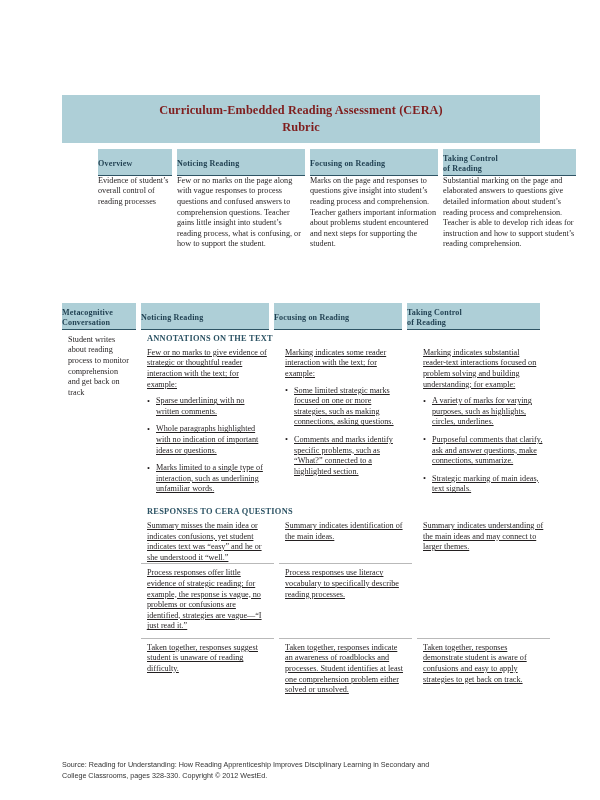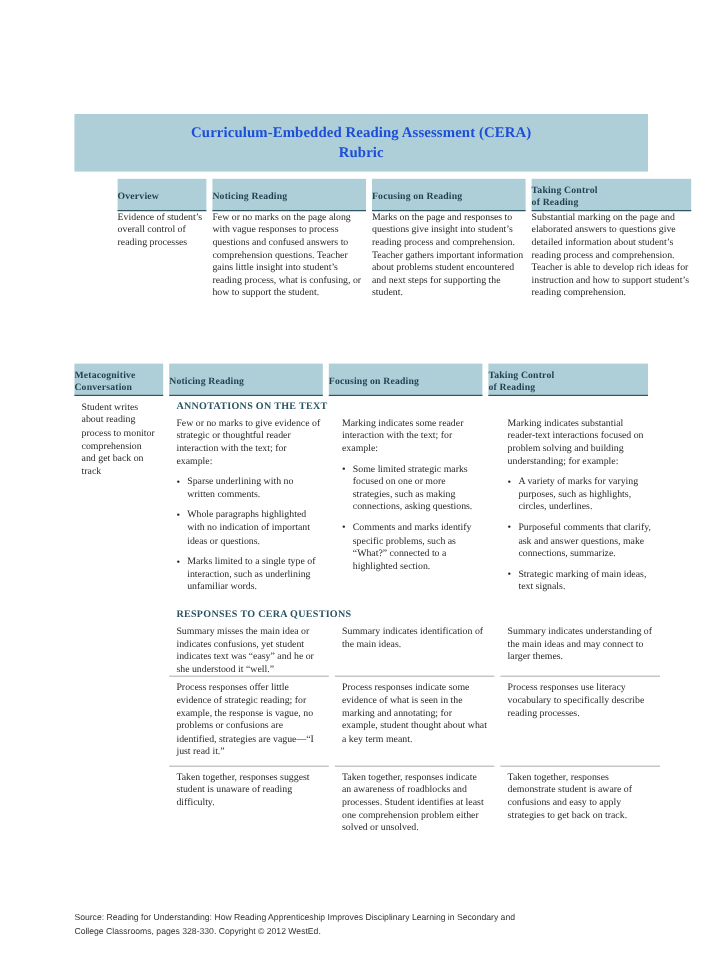--- a/index.html
+++ b/index.html
@@ -31,21 +31,21 @@
     background: #aecfd7;
     display: flex;
     flex-direction: column;
     align-items: center;
     justify-content: center;
   }
   .title-line {
     font-family: "Liberation Serif", serif;
     font-weight: bold;
     font-size: 12.3px;
-    color: #1d4ed8;
+    color: #7f1d1d;
     letter-spacing: 0.1px;
     line-height: 17px;
   }
 
   
   .table-wrap {
     position: absolute;
     left: 62px;
     top: 149px;
     width: 478px;
@@ -133,20 +133,21 @@
   .three {
     display: flex;
     gap: 5px;
   }
   .three > div {
     flex: 1 1 0;
     font-size: 8.2px;
     line-height: 10.6px;
     padding: 2px 6px 0 6px;
     box-sizing: border-box;
+    text-decoration: underline;
   }
   .three.ruled > div {
     border-top: 0.8px solid #b9b9b9;
     padding-top: 4px;
     padding-bottom: 6px;
     min-height: 56px;
   }
   .three.ruled.last > div {
     min-height: 64px;
   }
@@ -312,21 +313,20 @@
         <div class="section-head second">RESPONSES TO CERA QUESTIONS</div>
 
         <div class="three">
           <div class="c1">Summary misses the main idea or indicates confusions, yet student indicates text was “easy” and he or she understood it “well.”</div>
           <div class="c2">Summary indicates identification of the main ideas.</div>
           <div class="c3">Summary indicates understanding of the main ideas and may connect to larger themes.</div>
         </div>
 
         <div class="three ruled">
           <div class="c1">Process responses offer little evidence of strategic reading; for example, the response is vague, no problems or confusions are identified, strategies are vague—“I just read it.”</div>
-          <div class="c2">Process responses indicate some evidence of what is seen in the marking and annotating; for example, student thought about what a key term meant.</div>
           <div class="c3">Process responses use literacy vocabulary to specifically describe reading processes.</div>
         </div>
 
         <div class="three ruled last">
           <div class="c1">Taken together, responses suggest student is unaware of reading difficulty.</div>
           <div class="c2">Taken together, responses indicate an awareness of roadblocks and processes. Student identifies at least one comprehension problem either solved or unsolved.</div>
           <div class="c3">Taken together, responses demonstrate student is aware of confusions and easy to apply strategies to get back on track.</div>
         </div>
 
       </div>

